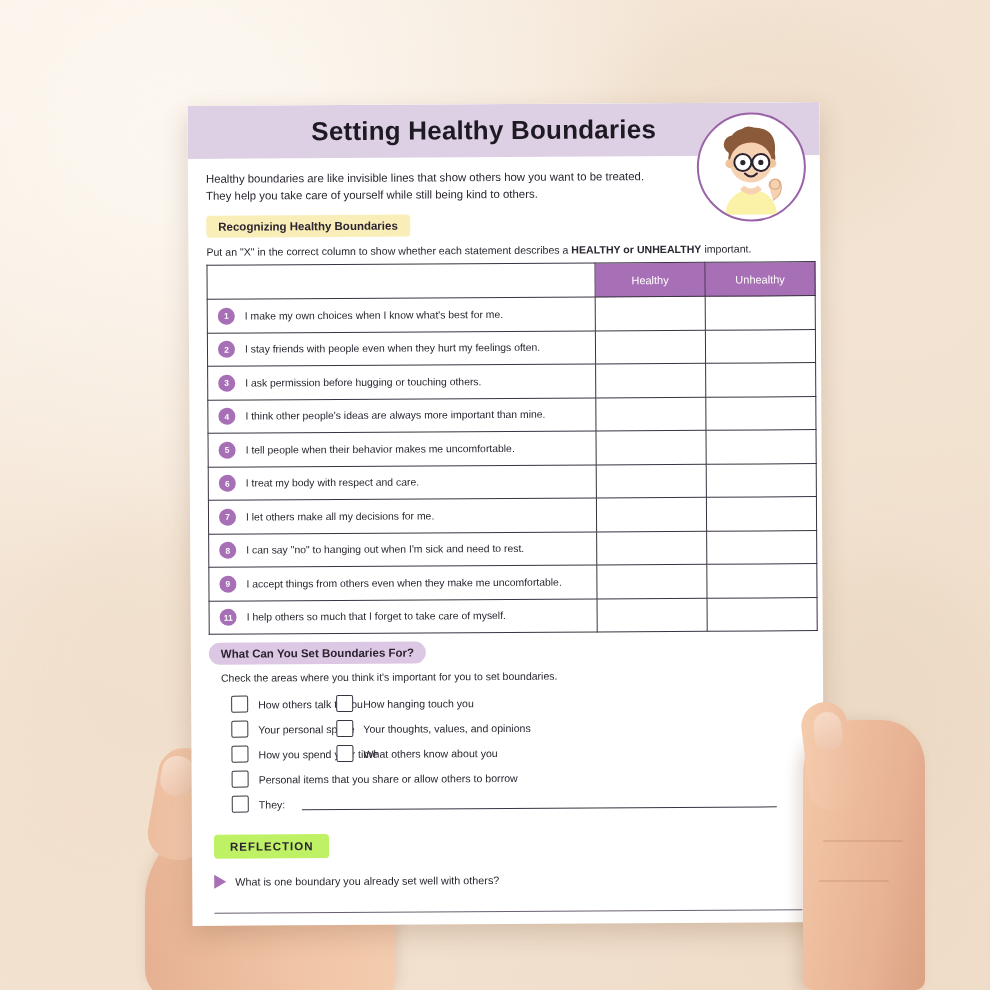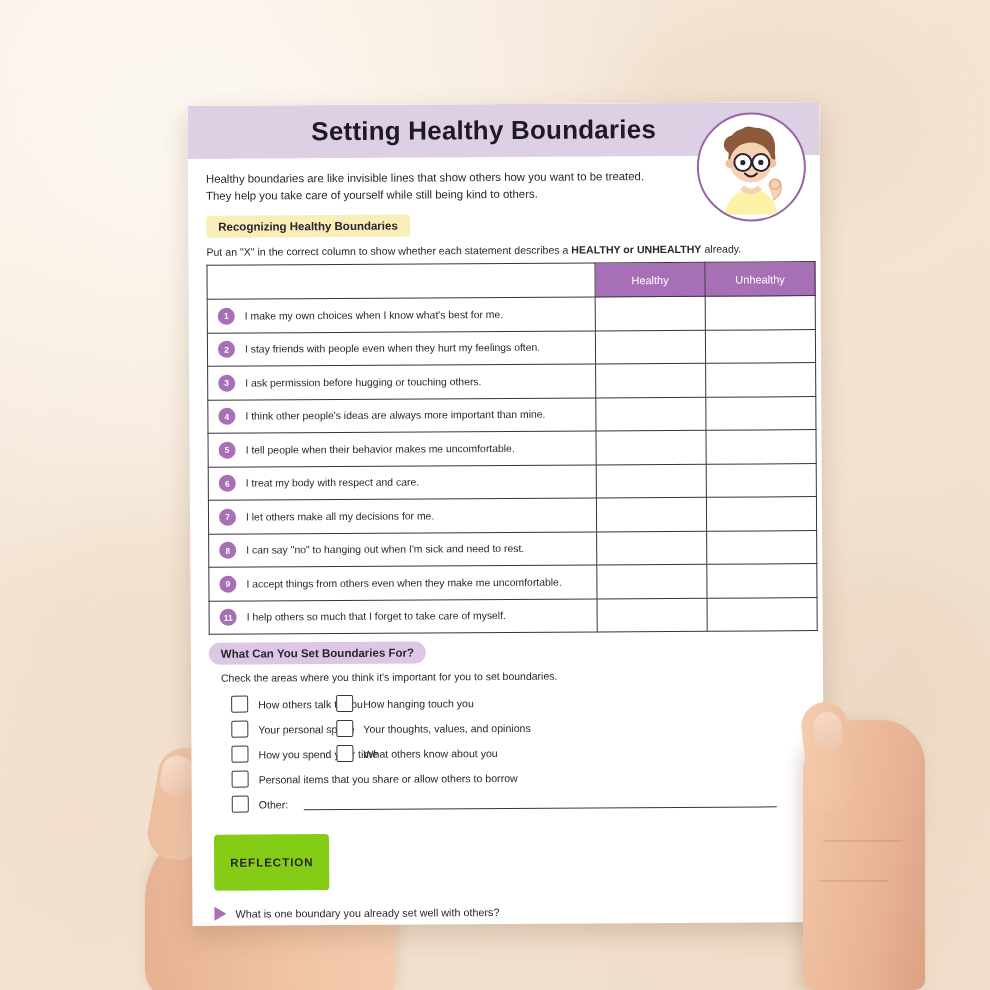--- a/index.html
+++ b/index.html
@@ -176,24 +176,24 @@
     display: inline-block;
     font-size: 11.5px;
     font-weight: bold;
     color: #2b2330;
     padding: 5px 12px;
     border-radius: 4px;
   }
   .tag-yellow { background: #f9eeb8; }
   .tag-purple { background: #dcc8e4; border-radius: 12px; }
   .tag-reflection {
-    background: #84cc16;
+    background: #bef264;
     border-radius: 4px;
     letter-spacing: 1px;
-    padding: 22px 16px;
+    padding: 6px 16px;
   }
 
   .instruction {
     font-size: 10.6px;
     color: #2a2530;
     margin: 8px 0 7px 0;
   }
   .instruction b { font-weight: bold; }
 
   
@@ -352,21 +352,21 @@
   <div class="body-pad">
     
     <div class="intro">
       <div>Healthy boundaries are like invisible lines that show others how you want to be treated.</div>
       <div>They help you take care of yourself while still being kind to others.</div>
     </div>
 
     
     <div class="tag tag-yellow">Recognizing Healthy Boundaries</div>
     <div class="instruction">
-      <span>Put an "X" in the correct column to show whether each  statement describes a </span><b>HEALTHY or UNHEALTHY</b><span> already.</span>
+      <span>Put an "X" in the correct column to show whether each  statement describes a </span><b>HEALTHY or UNHEALTHY</b><span> important.</span>
     </div>
 
     <table class="statements">
       <thead>
         <tr>
           <th class="th-blank"></th>
           <th class="th-col">Healthy</th>
           <th class="th-col">Unhealthy</th>
         </tr>
       </thead>
@@ -493,21 +493,21 @@
         <div class="check-row">
           <span class="cbox"></span>
           <span>How you spend your time</span>
         </div>
         <div class="check-row" style="width:520px;">
           <span class="cbox"></span>
           <span>Personal items that you share or allow others to borrow</span>
         </div>
         <div class="check-row" style="width:545px;">
           <span class="cbox"></span>
-          <span>Other:</span>
+          <span>They:</span>
           <span class="other-line"></span>
         </div>
       </div>
       <div class="col-right" style="margin-left:-210px; margin-top:0;">
         <div class="check-row">
           <span class="cbox"></span>
           <span>How hanging touch you</span>
         </div>
         <div class="check-row">
           <span class="cbox"></span>

